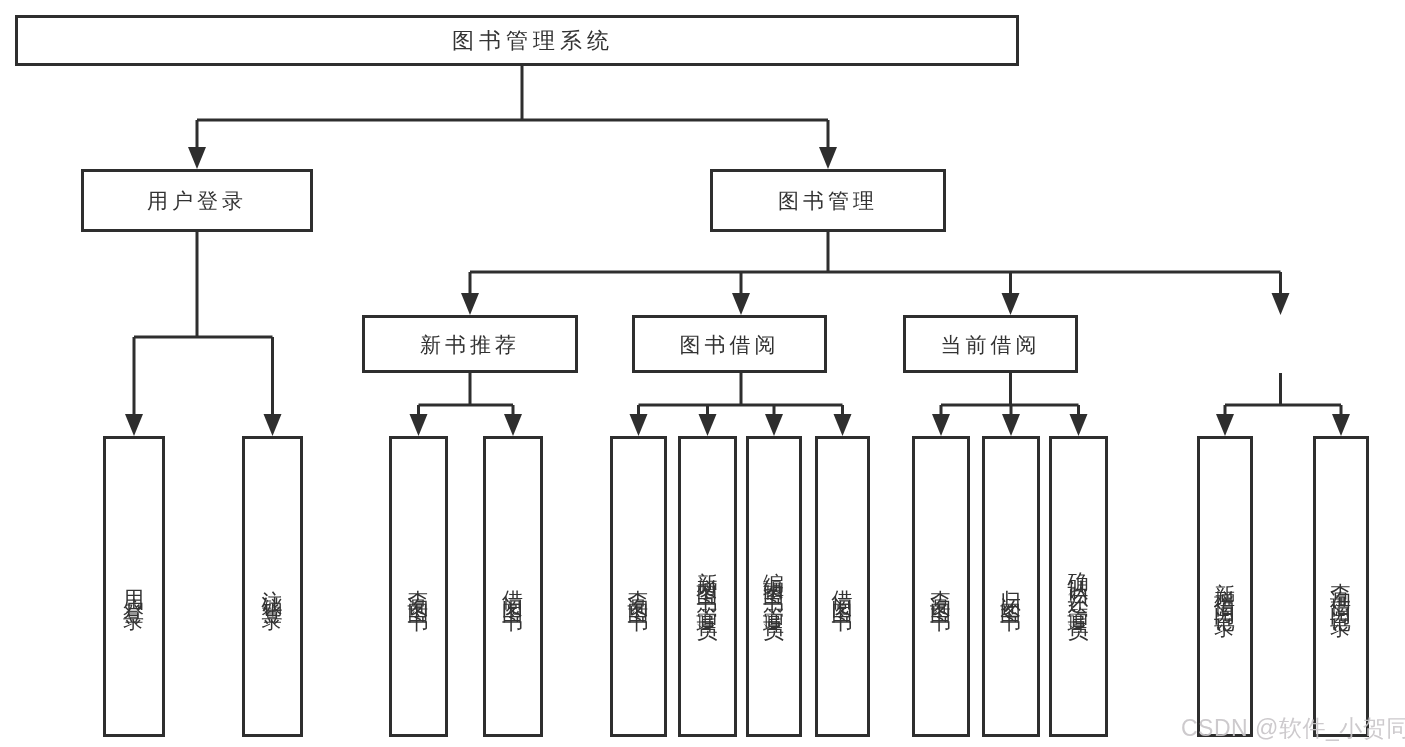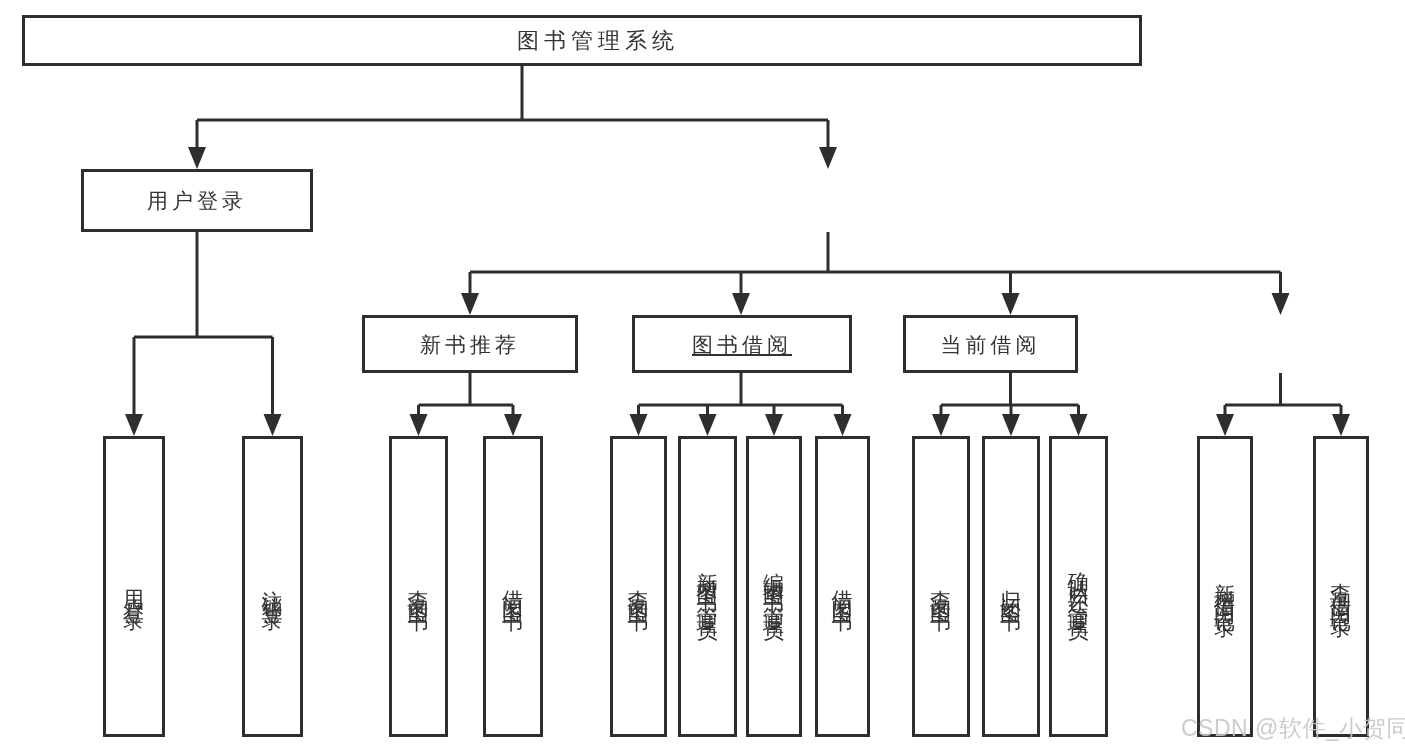--- a/index.html
+++ b/index.html
@@ -102,32 +102,35 @@
       <polygon class="arrow" points="765,414 783,414 774,436"></polygon>
       <polygon class="arrow" points="833.5,414 851.5,414 842.5,436"></polygon>
       <polygon class="arrow" points="932,414 950,414 941,436"></polygon>
       <polygon class="arrow" points="1002,414 1020,414 1011,436"></polygon>
       <polygon class="arrow" points="1069.5,414 1087.5,414 1078.5,436"></polygon>
       <polygon class="arrow" points="1216,414 1234,414 1225,436"></polygon>
       <polygon class="arrow" points="1332,414 1350,414 1341,436"></polygon>
     </g>
   </svg>
 
-  <div class="node root-node" style="left:22px; top:15px; width:1120px; height:51px;padding-left:32px;">
+  <div class="node root-node" style="left:15px; top:15px; width:1004px; height:51px;padding-left:32px;">
     <span>图书管理系统</span>
   </div>
 
   <div class="node h-node" style="left:81px; top:169px; width:232px; height:63px;">
     <span>用户登录</span>
   </div>
+  <div class="node h-node" style="left:710px; top:169px; width:236px; height:63px;">
+    <span>图书管理</span>
+  </div>
 
   <div class="node h-node" style="left:362px; top:315px; width:216px; height:58px;text-align:center;">
     <span>新书推荐</span>
   </div>
-  <div class="node h-node" style="left:632px; top:315px; width:220px; height:58px;text-decoration:underline;">
+  <div class="node h-node" style="left:632px; top:315px; width:195px; height:58px;">
     <span>图书借阅</span>
   </div>
   <div class="node h-node" style="left:903px; top:315px; width:175px; height:58px;">
     <span>当前借阅</span>
   </div>
 
   <div class="node leaf-node" style="left:103px; top:436px; width:62px; height:301px;">
     <span>用户登录</span>
   </div>
   <div class="node leaf-node" style="left:242px; top:436px; width:61px; height:301px;">

